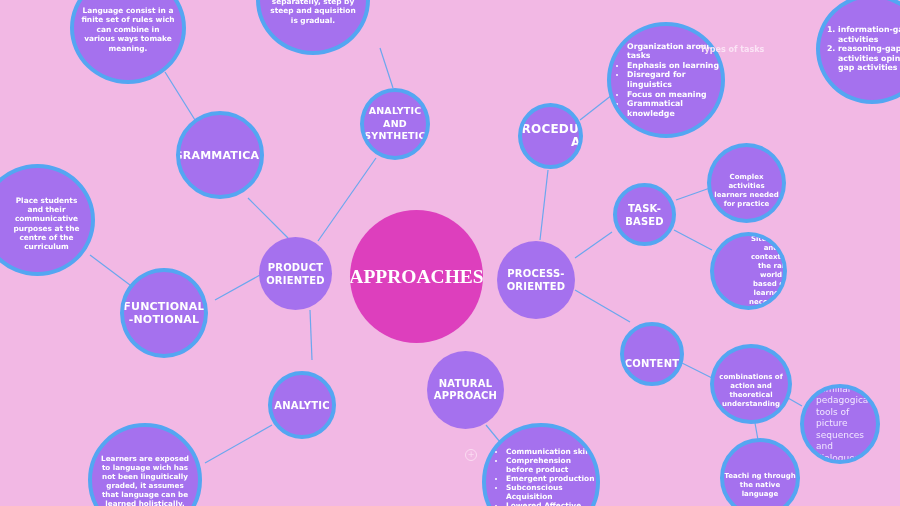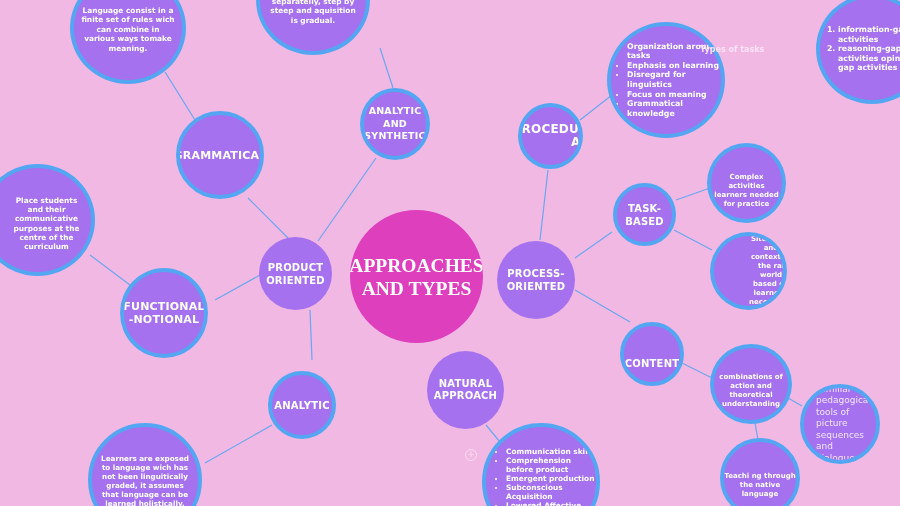--- a/index.html
+++ b/index.html
@@ -59,21 +59,20 @@
     <line x1="788" y1="398" x2="802" y2="406"></line>
     <line x1="755" y1="423" x2="758" y2="440"></line>
 
     <line x1="486" y1="425" x2="500" y2="442"></line>
   </g>
 </svg>
 
 <div class="node title" style="left:350px;top:210px;width:133px;height:133px;font-family:Liberation Serif, serif;">
   <div>
     <div>APPROACHES</div>
-    <div>AND TYPES</div>
   </div>
 </div>
 
 <div class="node" style="left:259px;top:237px;width:73px;height:73px;">
   <div class="lbl" style="font-size:10px;line-height:13px;">
     <div>PRODUCT</div>
     <div>ORIENTED</div>
   </div>
 </div>
 

